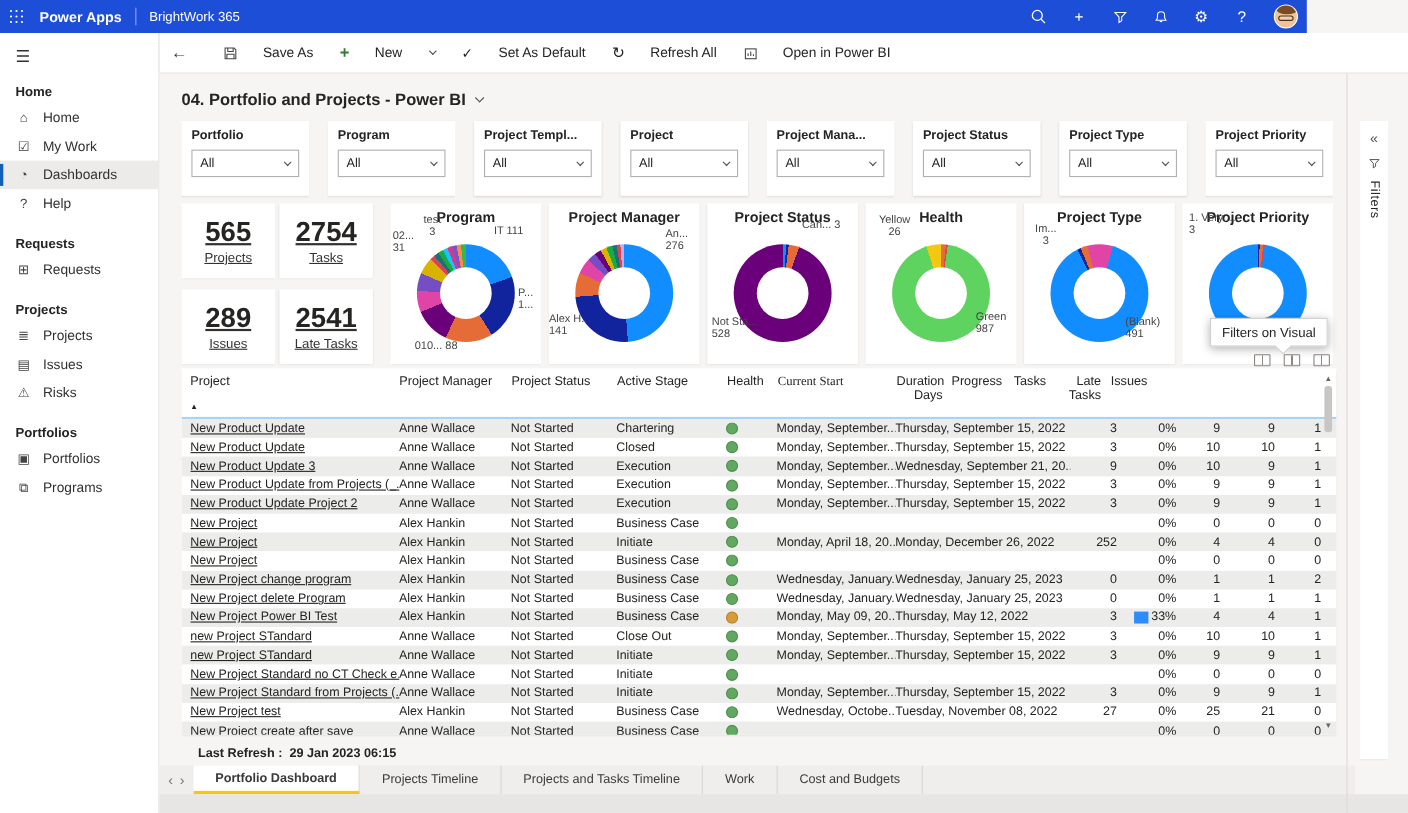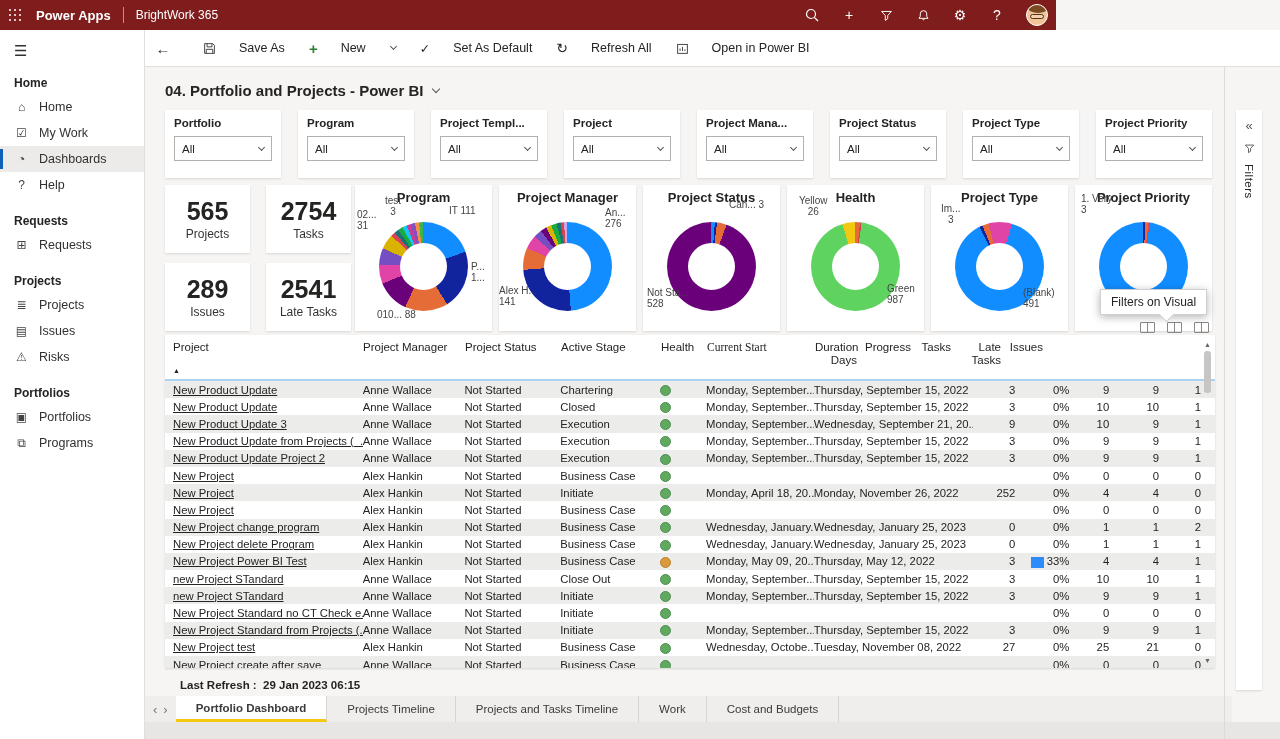--- a/index.html
+++ b/index.html
@@ -1,20 +1,20 @@
 <!DOCTYPE html>
 <html><head>
 <meta charset="utf-8">
 <style>
   * { margin:0; padding:0; box-sizing:border-box; }
   html,body { width:1280px; height:739px; overflow:hidden;
     font-family:"Liberation Sans","DejaVu Sans",sans-serif; font-size:12px; color:#323130; background:#f6f5f4;}
 
   
-  .topbar{position:absolute;left:0;top:0;width:1056px;height:30px;background:#7f1d1d;color:#fff;display:flex;align-items:center;}
+  .topbar{position:absolute;left:0;top:0;width:1188px;height:30px;background:#1d4ed8;color:#fff;display:flex;align-items:center;}
   .waffle{width:30px;height:30px;display:flex;align-items:center;justify-content:center;cursor:pointer;}
   .waffle-grid{display:grid;grid-template-columns:repeat(3,4px);grid-template-rows:repeat(3,4px);gap:1px;}
   .waffle-grid i{width:2.5px;height:2.5px;background:#fff;border-radius:50%;margin:auto;}
   .app-title{font-weight:bold;font-size:13px;margin-left:6px;}
   .env-sep{width:1px;height:16px;background:rgba(255,255,255,.5);margin:0 12px;}
   .env-name{font-size:12px;}
   .top-search{position:absolute;left:492px;top:4px;width:332px;height:22px;background:#e3d3e2;border:1px solid #b193b0;display:flex;align-items:center;padding:0 8px;color:#6e566d;gap:6px;}
   .top-icons{position:absolute;right:8px;top:0;height:30px;display:flex;align-items:center;gap:21px;}
   .tico{width:16px;height:16px;display:flex;align-items:center;justify-content:center;color:#fff;font-size:14px;cursor:pointer;}
   .avatar{width:22px;height:22px;border-radius:50%;background:#f0c496;position:relative;overflow:hidden;border:1px solid #fff;}
@@ -55,21 +55,21 @@
   .slicer .lbl{font-weight:bold;font-size:11.5px;color:#252423;white-space:nowrap;overflow:hidden;}
   .slicer .dd{margin-top:7px;height:25px;border:1px solid #b3b0ad;background:#fff;display:flex;align-items:center;justify-content:space-between;padding:0 7px;cursor:pointer;}
   .slicer .dd .val{font-size:11.5px;color:#252423;}
 
   
   .filters-strip{position:absolute;left:1091px;top:43px;width:26px;height:580px;background:#fff;box-shadow:0 1px 2px rgba(0,0,0,.12);display:flex;flex-direction:column;align-items:center;padding-top:8px;gap:10px;}
   .filters-strip .collapse{font-size:13px;color:#555;cursor:pointer;}
   .filters-strip .ftxt{writing-mode:vertical-rl;font-size:11.5px;color:#252423;letter-spacing:.5px;}
 
   
-  .kpi-grid{position:absolute;left:20px;top:118px;display:grid;grid-template-columns:85px 85px;grid-template-rows:68px 68px;gap:10px 16px;}
+  .kpi-grid{position:absolute;left:20px;top:118px;display:grid;grid-template-columns:85px 85px;grid-template-rows:68px 68px;gap:10px 4px;text-decoration:underline;}
   .kpi{background:#fff;box-shadow:0 1px 2px rgba(0,0,0,.12);display:flex;flex-direction:column;align-items:center;justify-content:center;}
   .kpi .v{font-size:25px;font-weight:bold;color:#252423;line-height:26px;}
   .kpi .l{font-size:12px;color:#333;margin-top:3px;}
 
   
   .visuals-row{position:absolute;left:210px;top:118px;display:flex;gap:7px;}
   .viz{width:137px;height:146px;background:#fff;box-shadow:0 1px 2px rgba(0,0,0,.12);position:relative;}
   .viz .vt{text-align:center;font-weight:bold;font-size:13px;color:#252423;margin-top:5px;}
   .donut{position:absolute;left:24px;top:37px;width:89px;height:89px;border-radius:50%;}
   .donut::after{content:"";position:absolute;left:50%;top:50%;width:47px;height:47px;margin:-23.5px 0 0 -23.5px;border-radius:50%;background:#fff;}
@@ -500,21 +500,21 @@
           <span class="td" style="width: 50px; text-align: right;">0</span>
           <span class="td" style="width: 42px; text-align: right;">0</span>
         </div>
         <div class="trow">
           <span class="td link" style="width: 190px; text-align: left;">New Project</span>
           <span class="td" style="width: 102px; text-align: left;">Alex Hankin</span>
           <span class="td" style="width: 96px; text-align: left;">Not Started</span>
           <span class="td" style="width: 100px; text-align: left;">Initiate</span>
           <span class="td" style="width: 46px; text-align: left;"><span class="dot green"></span></span>
           <span class="td" style="width: 108px; text-align: left;">Monday, April 18, 20...</span>
-          <span class="td" style="width: 160px; text-align: left;">Monday, November 26, 2022</span>
+          <span class="td" style="width: 160px; text-align: left;">Monday, December 26, 2022</span>
           <span class="td" style="width: 48px; text-align: right;">252</span>
           <span class="td" style="width: 54px; text-align: right;">0%</span>
           <span class="td" style="width: 40px; text-align: right;">4</span>
           <span class="td" style="width: 50px; text-align: right;">4</span>
           <span class="td" style="width: 42px; text-align: right;">0</span>
         </div>
         <div class="trow">
           <span class="td link" style="width: 190px; text-align: left;">New Project</span>
           <span class="td" style="width: 102px; text-align: left;">Alex Hankin</span>
           <span class="td" style="width: 96px; text-align: left;">Not Started</span>

